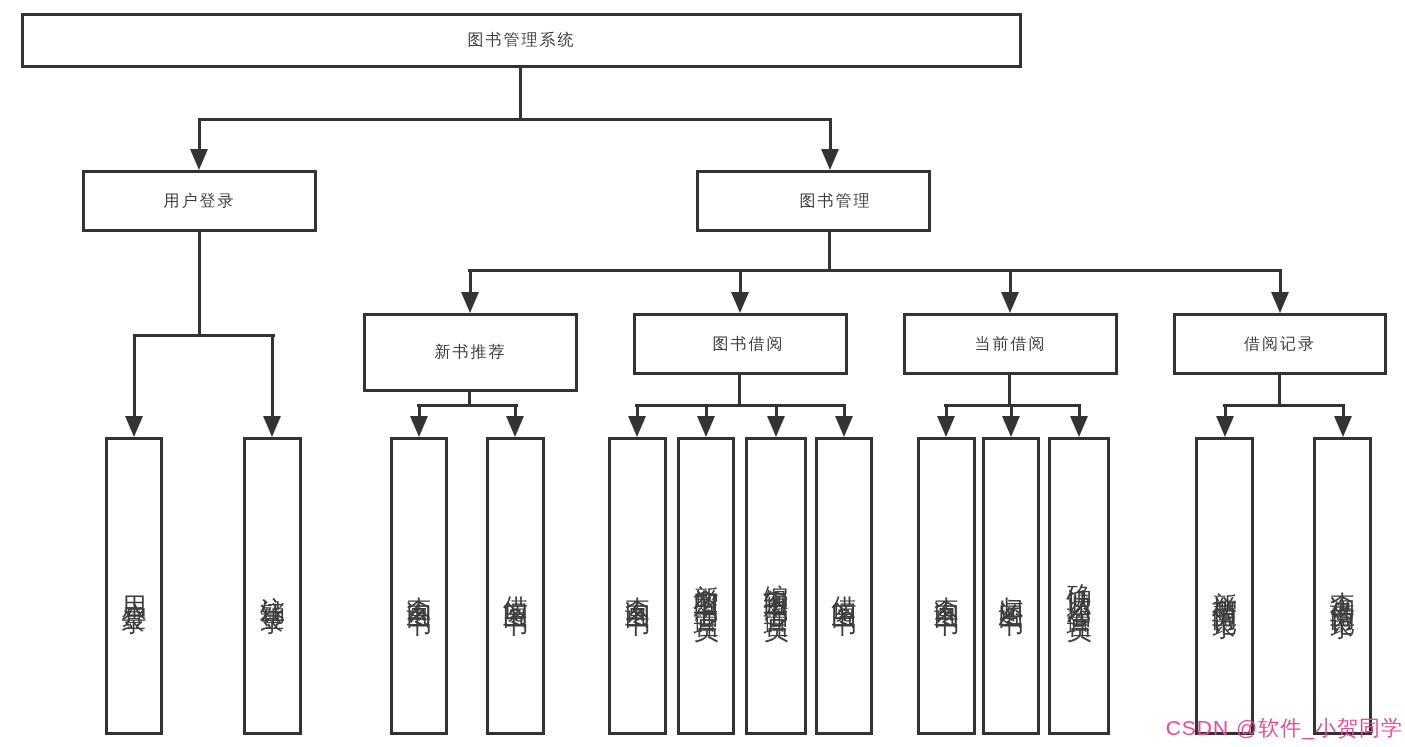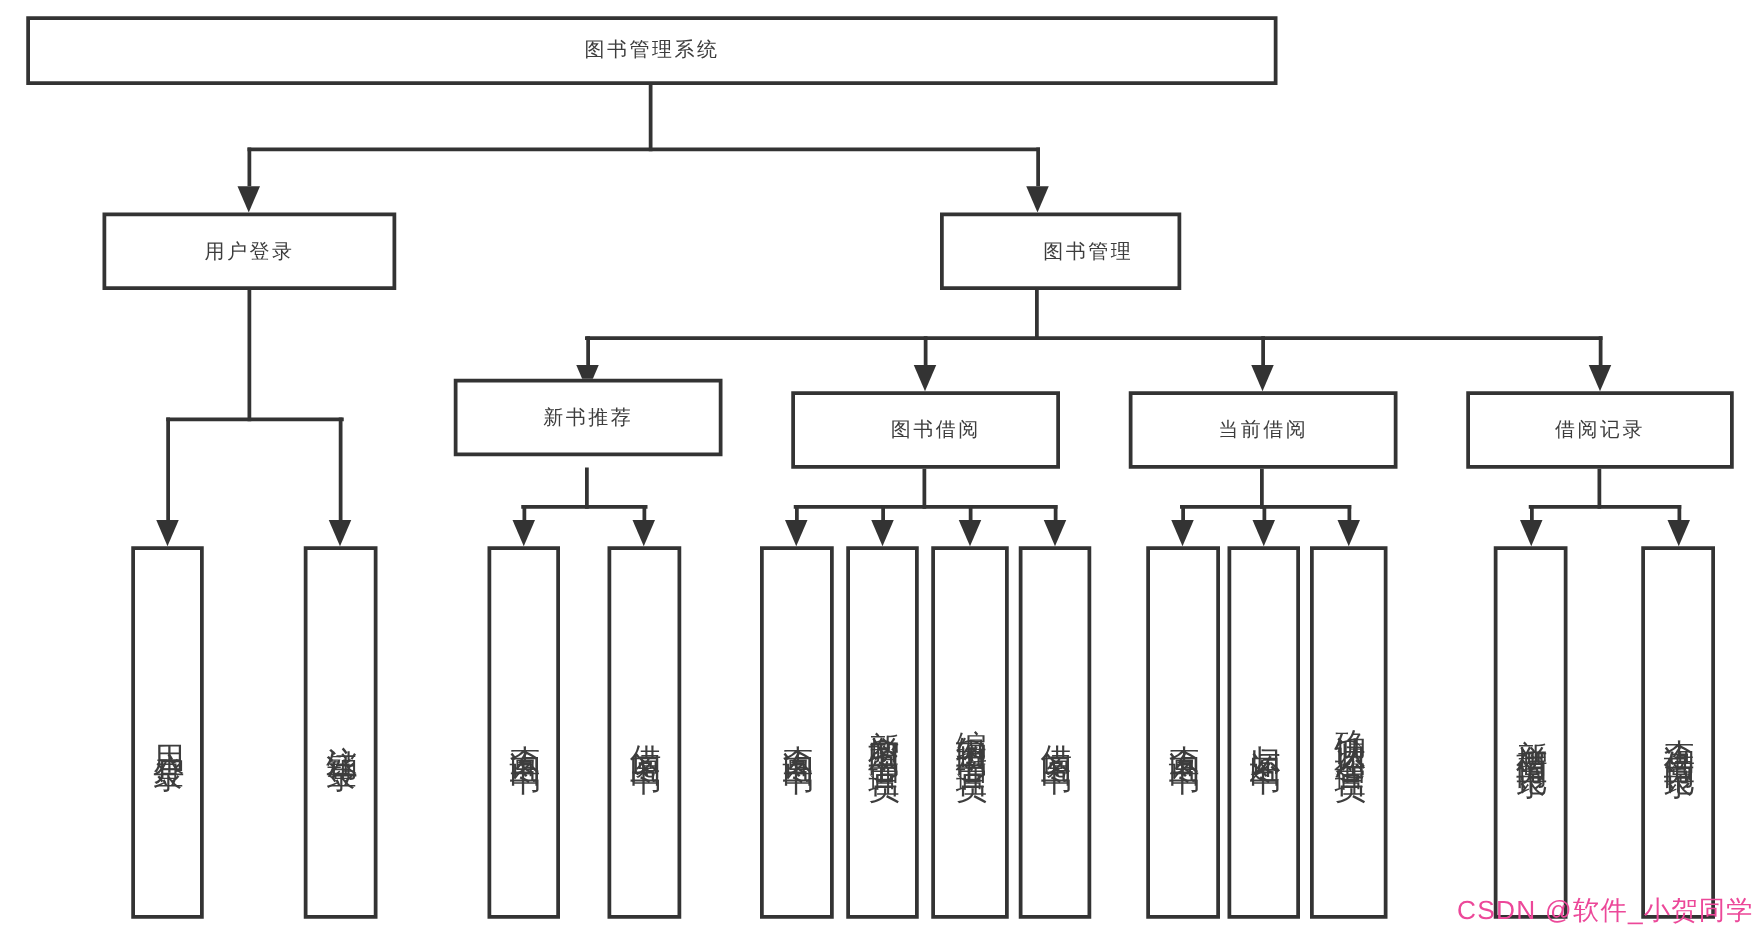--- a/index.html
+++ b/index.html
@@ -67,23 +67,23 @@
   <div class="ar" style="left:843px;top:404px;height:12px;"></div>
   <div class="ar" style="left:945px;top:404px;height:12px;"></div>
   <div class="ar" style="left:1010px;top:404px;height:12px;"></div>
   <div class="ar" style="left:1078px;top:404px;height:12px;"></div>
   <div class="ar" style="left:1224px;top:404px;height:12px;"></div>
   <div class="ar" style="left:1342px;top:404px;height:12px;"></div>
 
   <div class="box" style="left:21px;top:13px;width:1001px;height:55px;">图书管理系统</div>
 
   <div class="box" style="left:82px;top:170px;width:235px;height:62px;">用户登录</div>
-  <div class="box" style="left:752px;top:170px;width:193px;height:62px;padding-left:44px;">图书管理</div>
+  <div class="box" style="left:696px;top:170px;width:235px;height:62px;padding-left:44px;">图书管理</div>
 
-  <div class="box" style="left:363px;top:303px;width:215px;height:62px;">新书推荐</div>
+  <div class="box" style="left:363px;top:313px;width:215px;height:79px;">新书推荐</div>
   <div class="box" style="left:633px;top:313px;width:215px;height:62px;padding-left:16px;">图书借阅</div>
   <div class="box" style="left:903px;top:313px;width:215px;height:62px;">当前借阅</div>
   <div class="box" style="left:1173px;top:313px;width:214px;height:62px;">借阅记录</div>
 
   <div class="leaf" style="left:105px;width:58px;">用户登录</div>
   <div class="leaf" style="left:243px;width:59px;">注销登录</div>
 
   <div class="leaf" style="left:390px;width:58px;">查询图书</div>
   <div class="leaf" style="left:486px;width:59px;">借阅图书</div>
 

